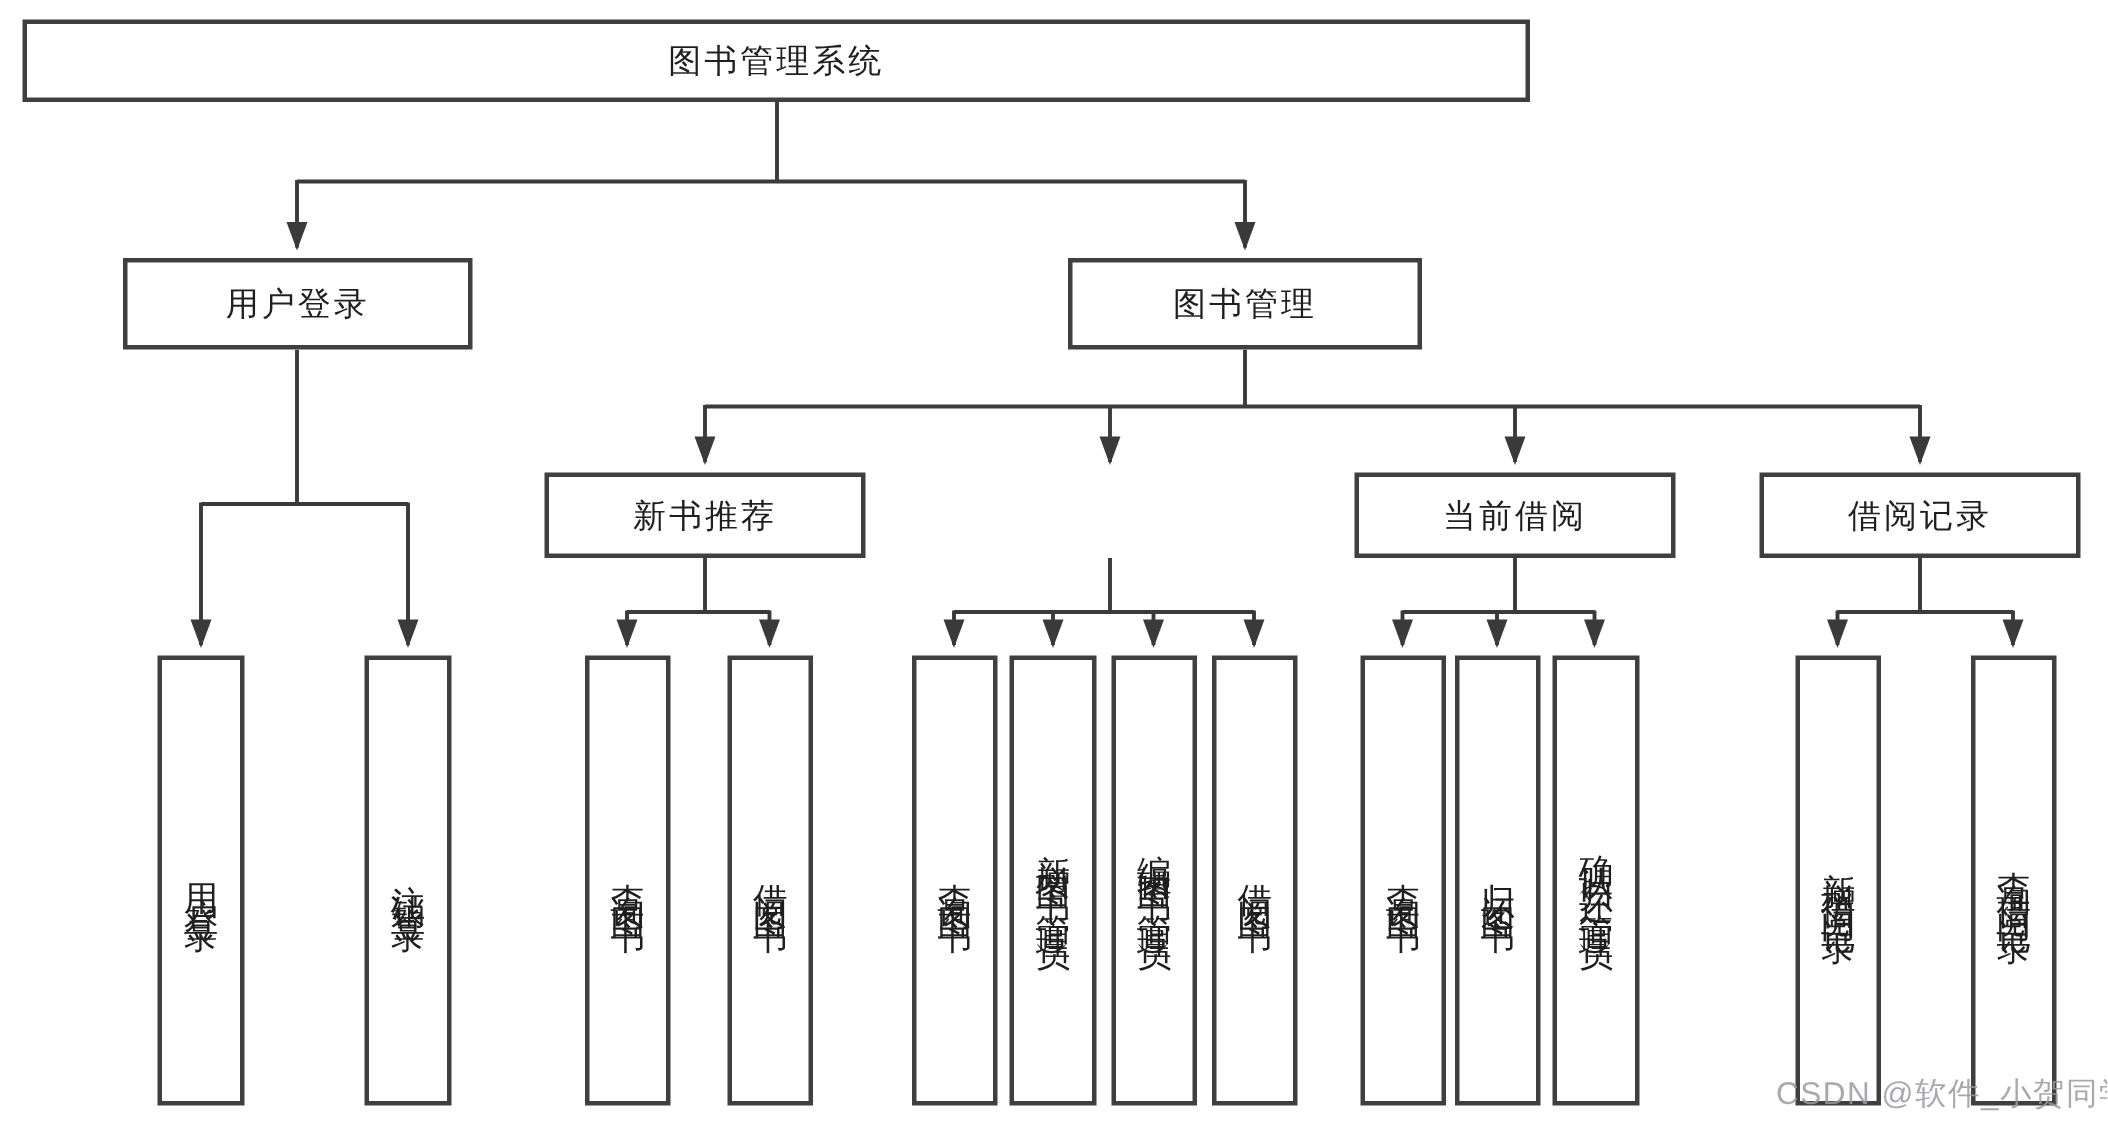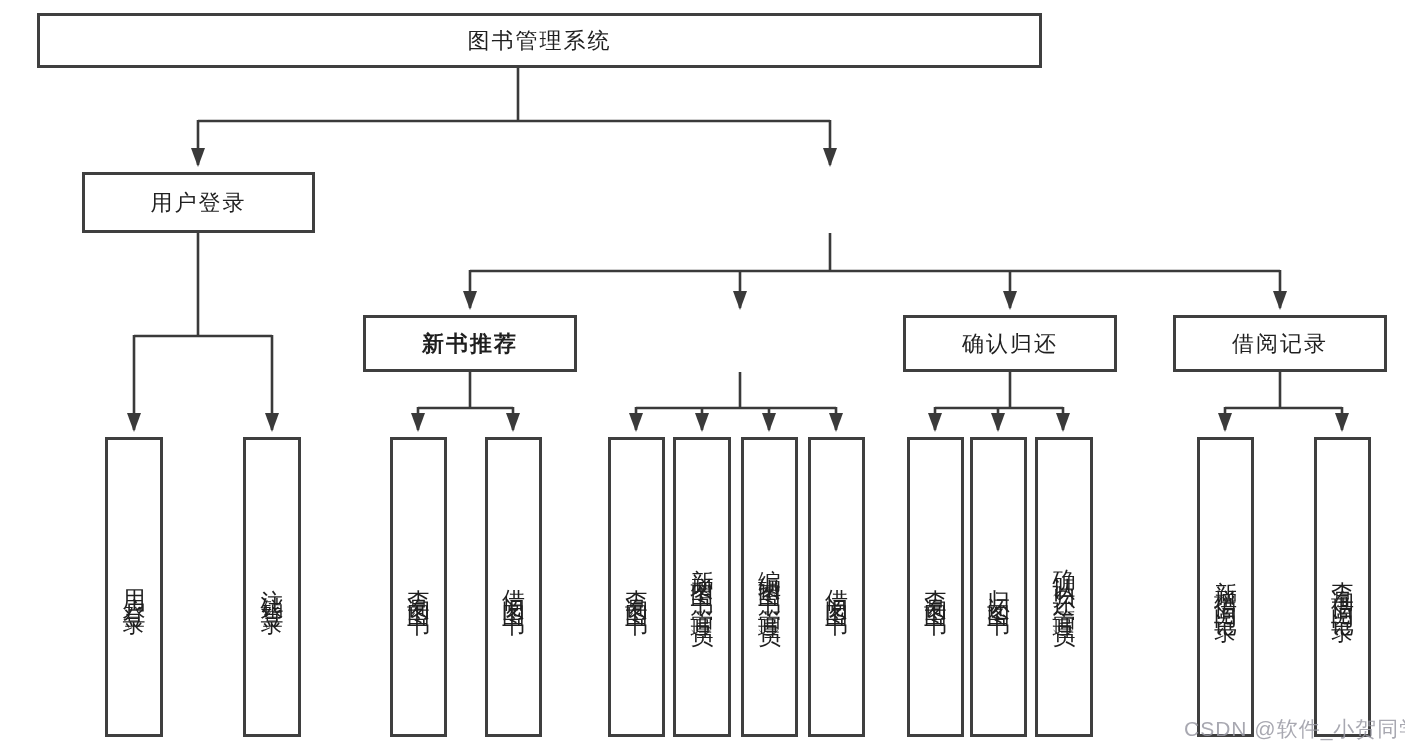--- a/index.html
+++ b/index.html
@@ -104,26 +104,27 @@
       <line x1="998" y1="407" x2="998" y2="430" marker-end="url(#ah)"></line>
       <line x1="1063" y1="407" x2="1063" y2="430" marker-end="url(#ah)"></line>
 
       <line x1="1280" y1="372" x2="1280" y2="408"></line>
       <line x1="1225" y1="408" x2="1342" y2="408"></line>
       <line x1="1225" y1="407" x2="1225" y2="430" marker-end="url(#ah)"></line>
       <line x1="1342" y1="407" x2="1342" y2="430" marker-end="url(#ah)"></line>
     </g>
   </svg>
 
-  <div class="node" style="left:15px; top:13px; width:1005px; height:55px;margin-left:22px;">图书管理系统</div>
+  <div class="node" style="left:15px; top:13px; width:1005px; height:55px;">图书管理系统</div>
 
   <div class="node" style="left:82px; top:172px; width:233px; height:61px;">用户登录</div>
+  <div class="node" style="left:712px; top:172px; width:236px; height:61px;">图书管理</div>
 
-  <div class="node" style="left:363px; top:315px; width:214px; height:57px;font-weight:bold;">新书推荐</div>
-  <div class="node" style="left:903px; top:315px; width:214px; height:57px;">确认归还</div>
+  <div class="node" style="left:363px; top:315px; width:214px; height:57px;">新书推荐</div>
+  <div class="node" style="left:903px; top:315px; width:214px; height:57px;">当前借阅</div>
   <div class="node" style="left:1173px; top:315px; width:214px; height:57px;">借阅记录</div>
 
   <div class="node leaf" style="left:105px; top:437px; width:58px; height:300px;">用户登录</div>
   <div class="node leaf" style="left:243px; top:437px; width:58px; height:300px;">注销登录</div>
 
   <div class="node leaf" style="left:390px; top:437px; width:57px; height:300px;">查询图书</div>
   <div class="node leaf" style="left:485px; top:437px; width:57px; height:300px;">借阅图书</div>
 
   <div class="node leaf" style="left:608px; top:437px; width:57px; height:300px;">查询图书</div>
   <div class="node leaf" style="left:673px; top:437px; width:58px; height:300px;">新增图书（管理员）</div>

